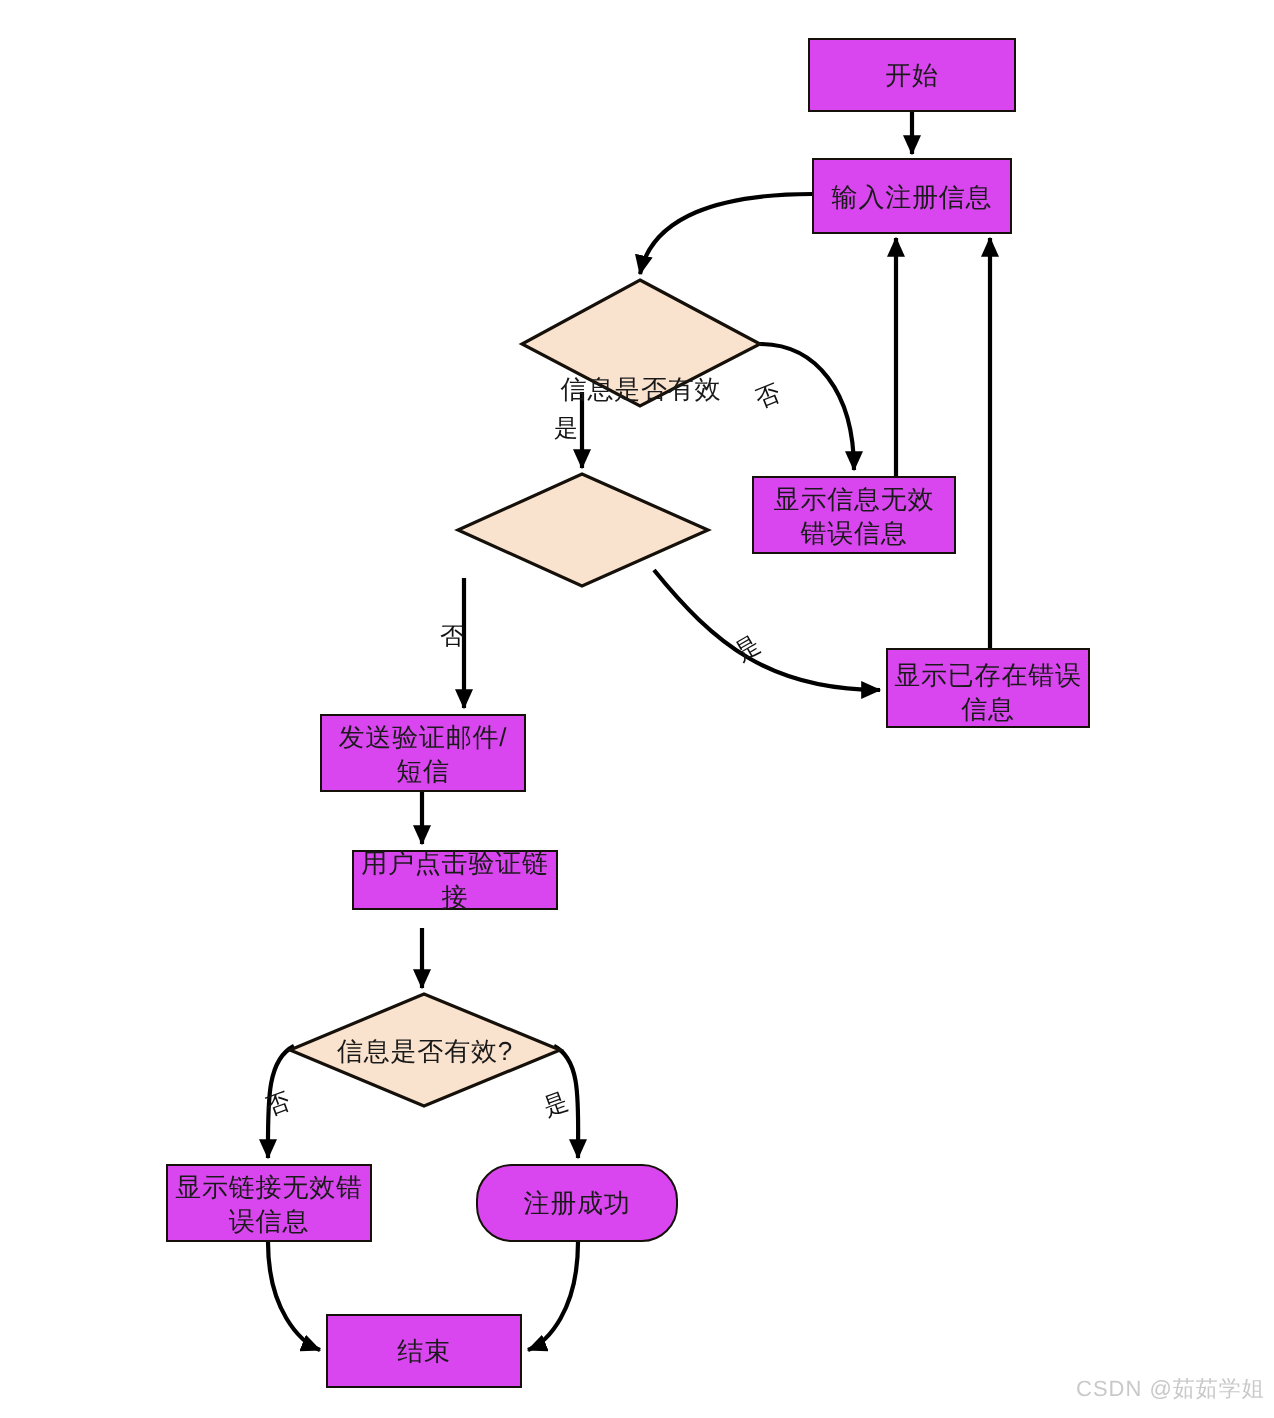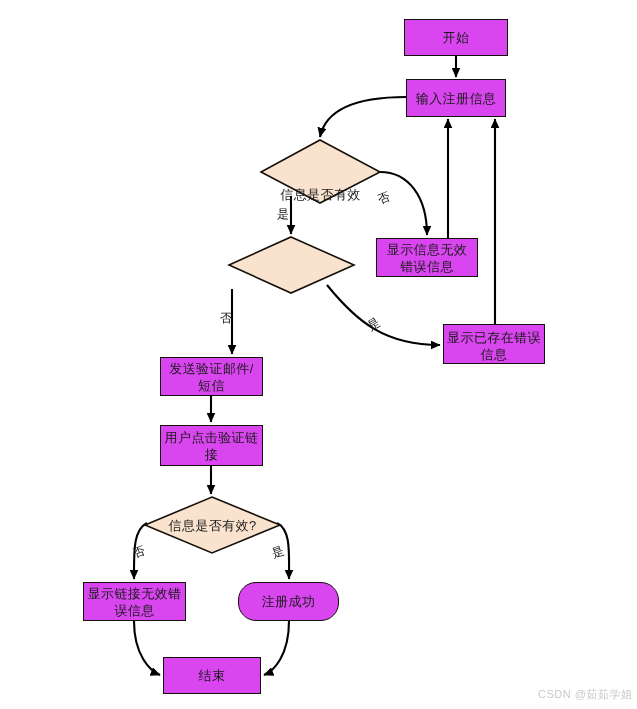--- a/index.html
+++ b/index.html
@@ -145,21 +145,21 @@
 
 
   <div class="node process" style="left:443px; top:324px; width:102px; height:40px;align-items:flex-end;">
     <span class="dlabel" style="white-space:normal; width:94px;">显示已存在错误信息</span>
   </div>
 
   <div class="node process" style="left:160px; top:357px; width:103px; height:39px;">
     <span class="dlabel" style="white-space:normal; width:95px;">发送验证邮件/短信</span>
   </div>
 
-  <div class="node process" style="left:160px; top:425px; width:103px; height:41px;">
+  <div class="node process" style="left:176px; top:425px; width:103px; height:30px;">
     <span class="dlabel" style="white-space:normal; width:95px;">用户点击验证链接</span>
   </div>
 
   <div class="node decision" style="left:145px; top:497px; width:135px; height:56px;">
     <span class="dlabel">信息是否有效?</span>
   </div>
 
   <div class="node process" style="left:83px; top:582px; width:103px; height:39px;">
     <span class="dlabel" style="white-space:normal; width:95px;">显示链接无效错误信息</span>
   </div>

